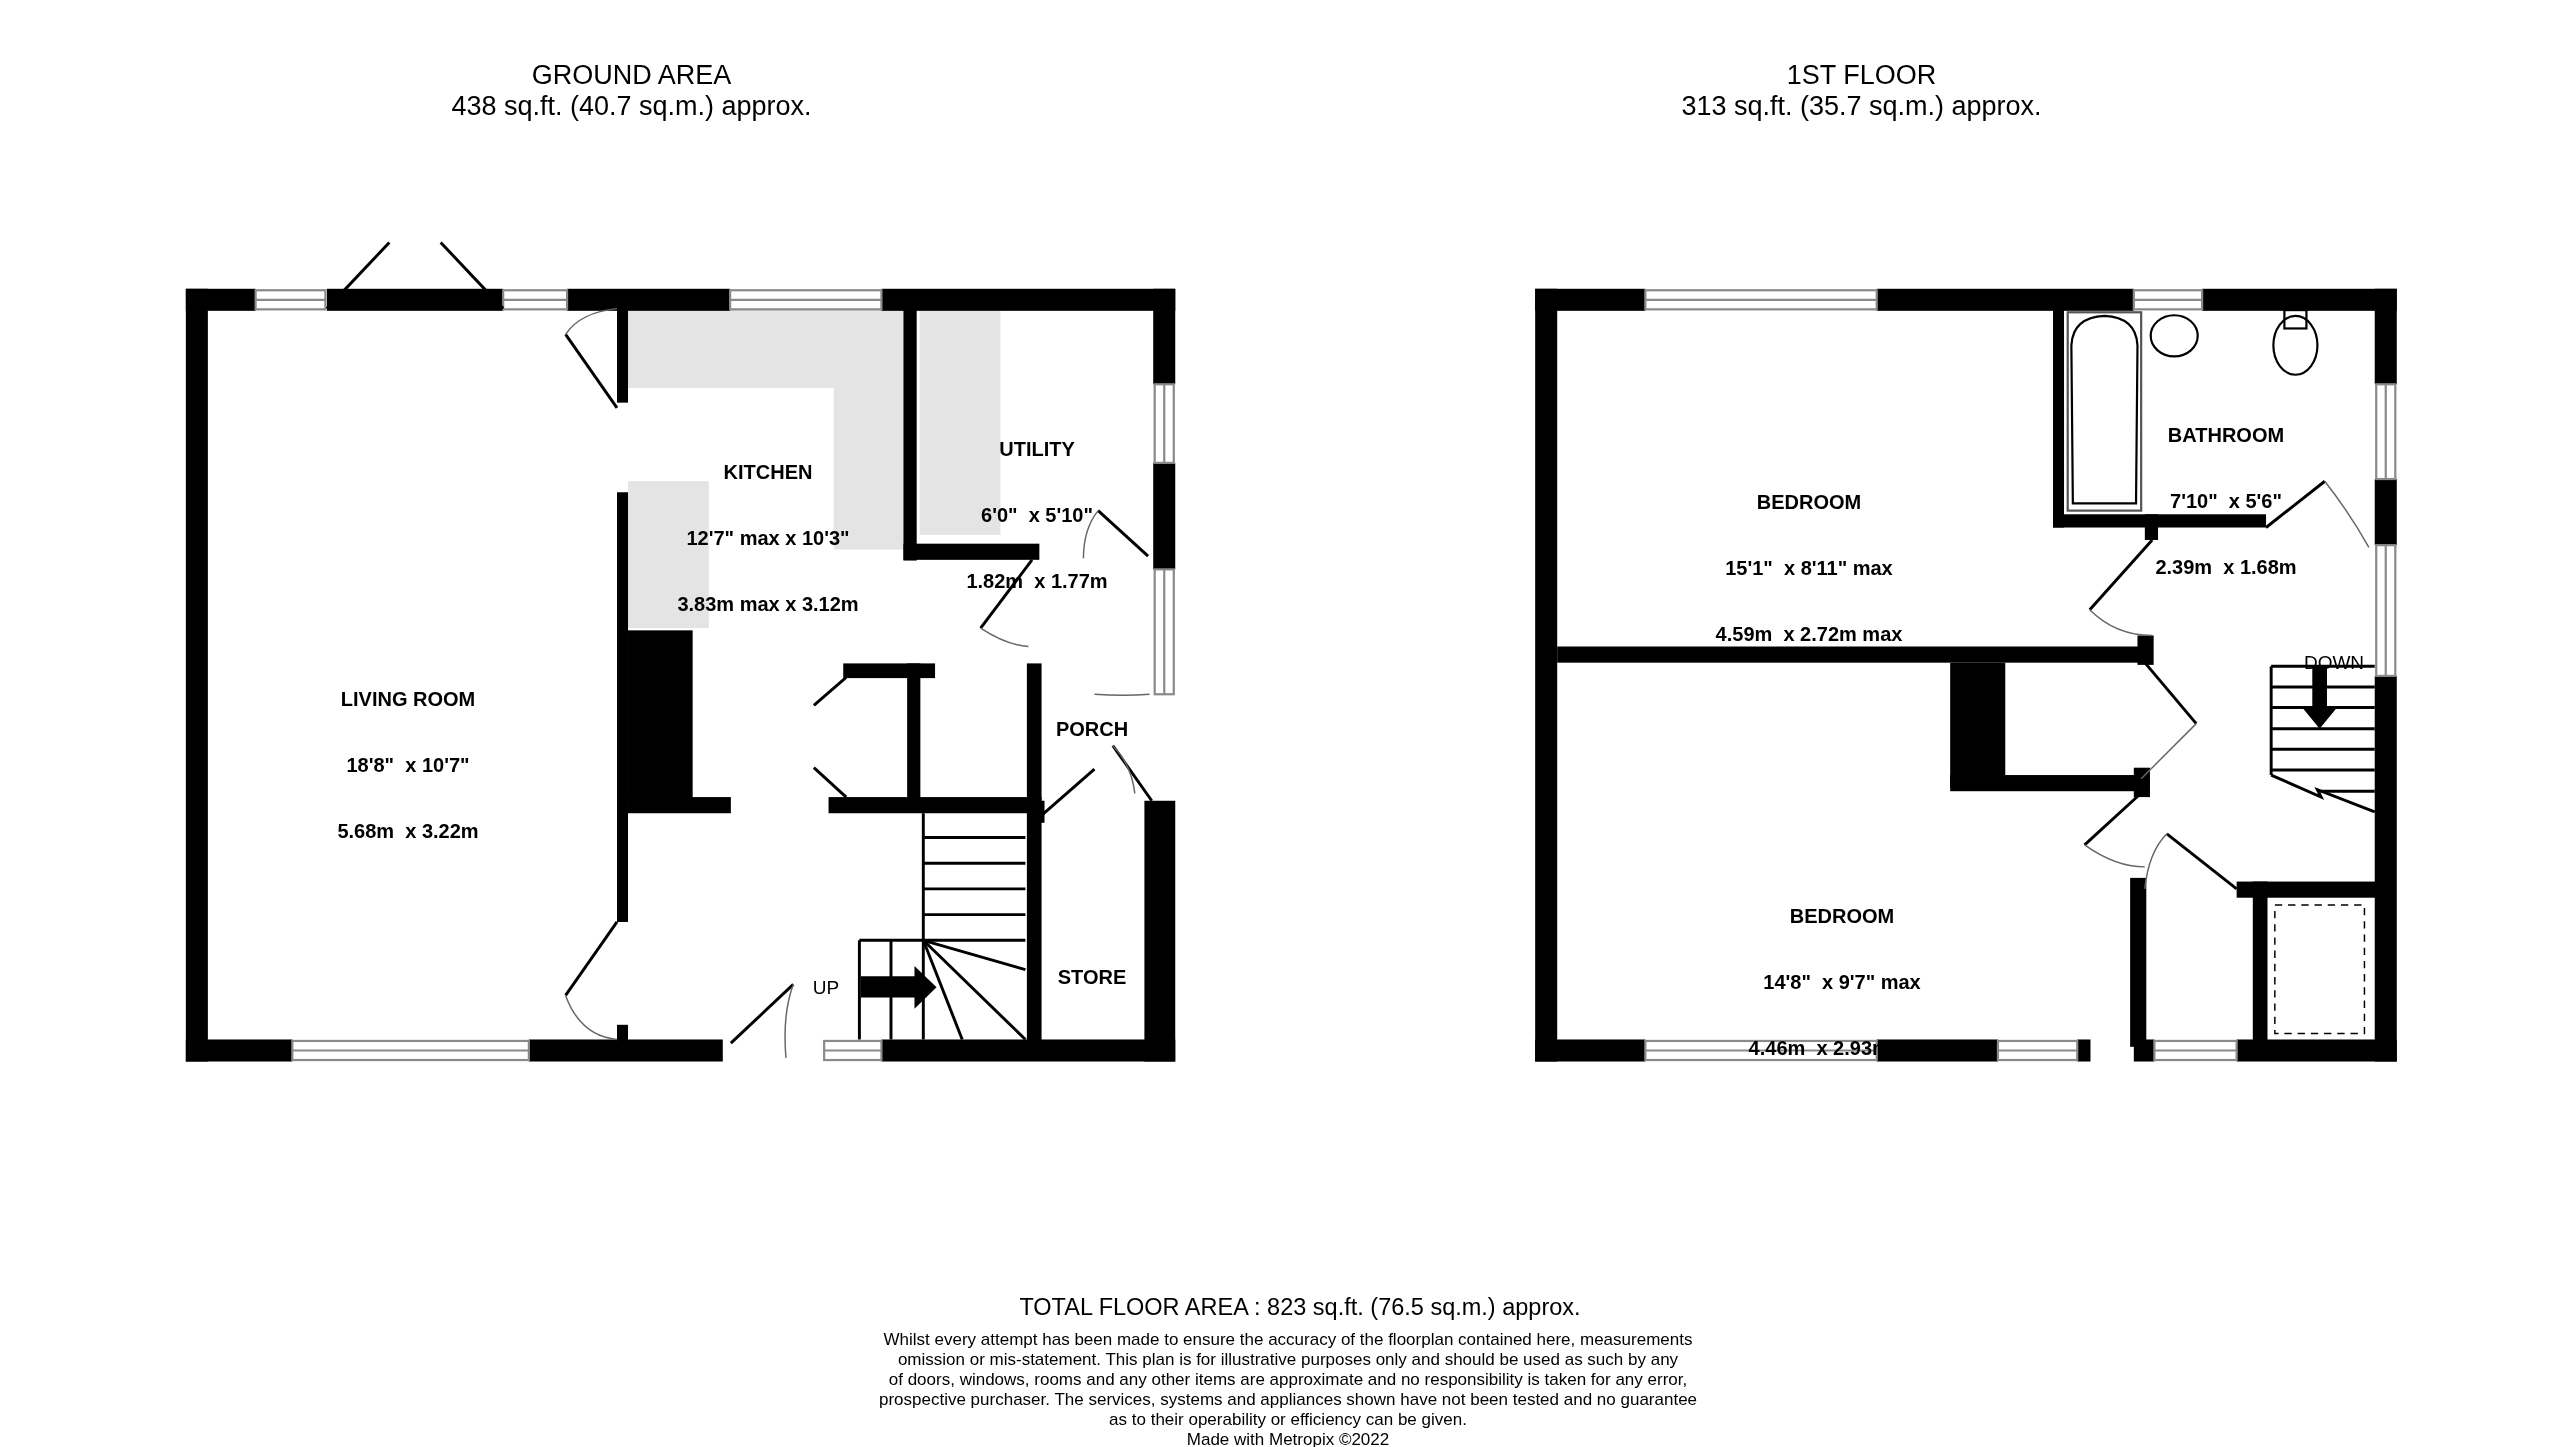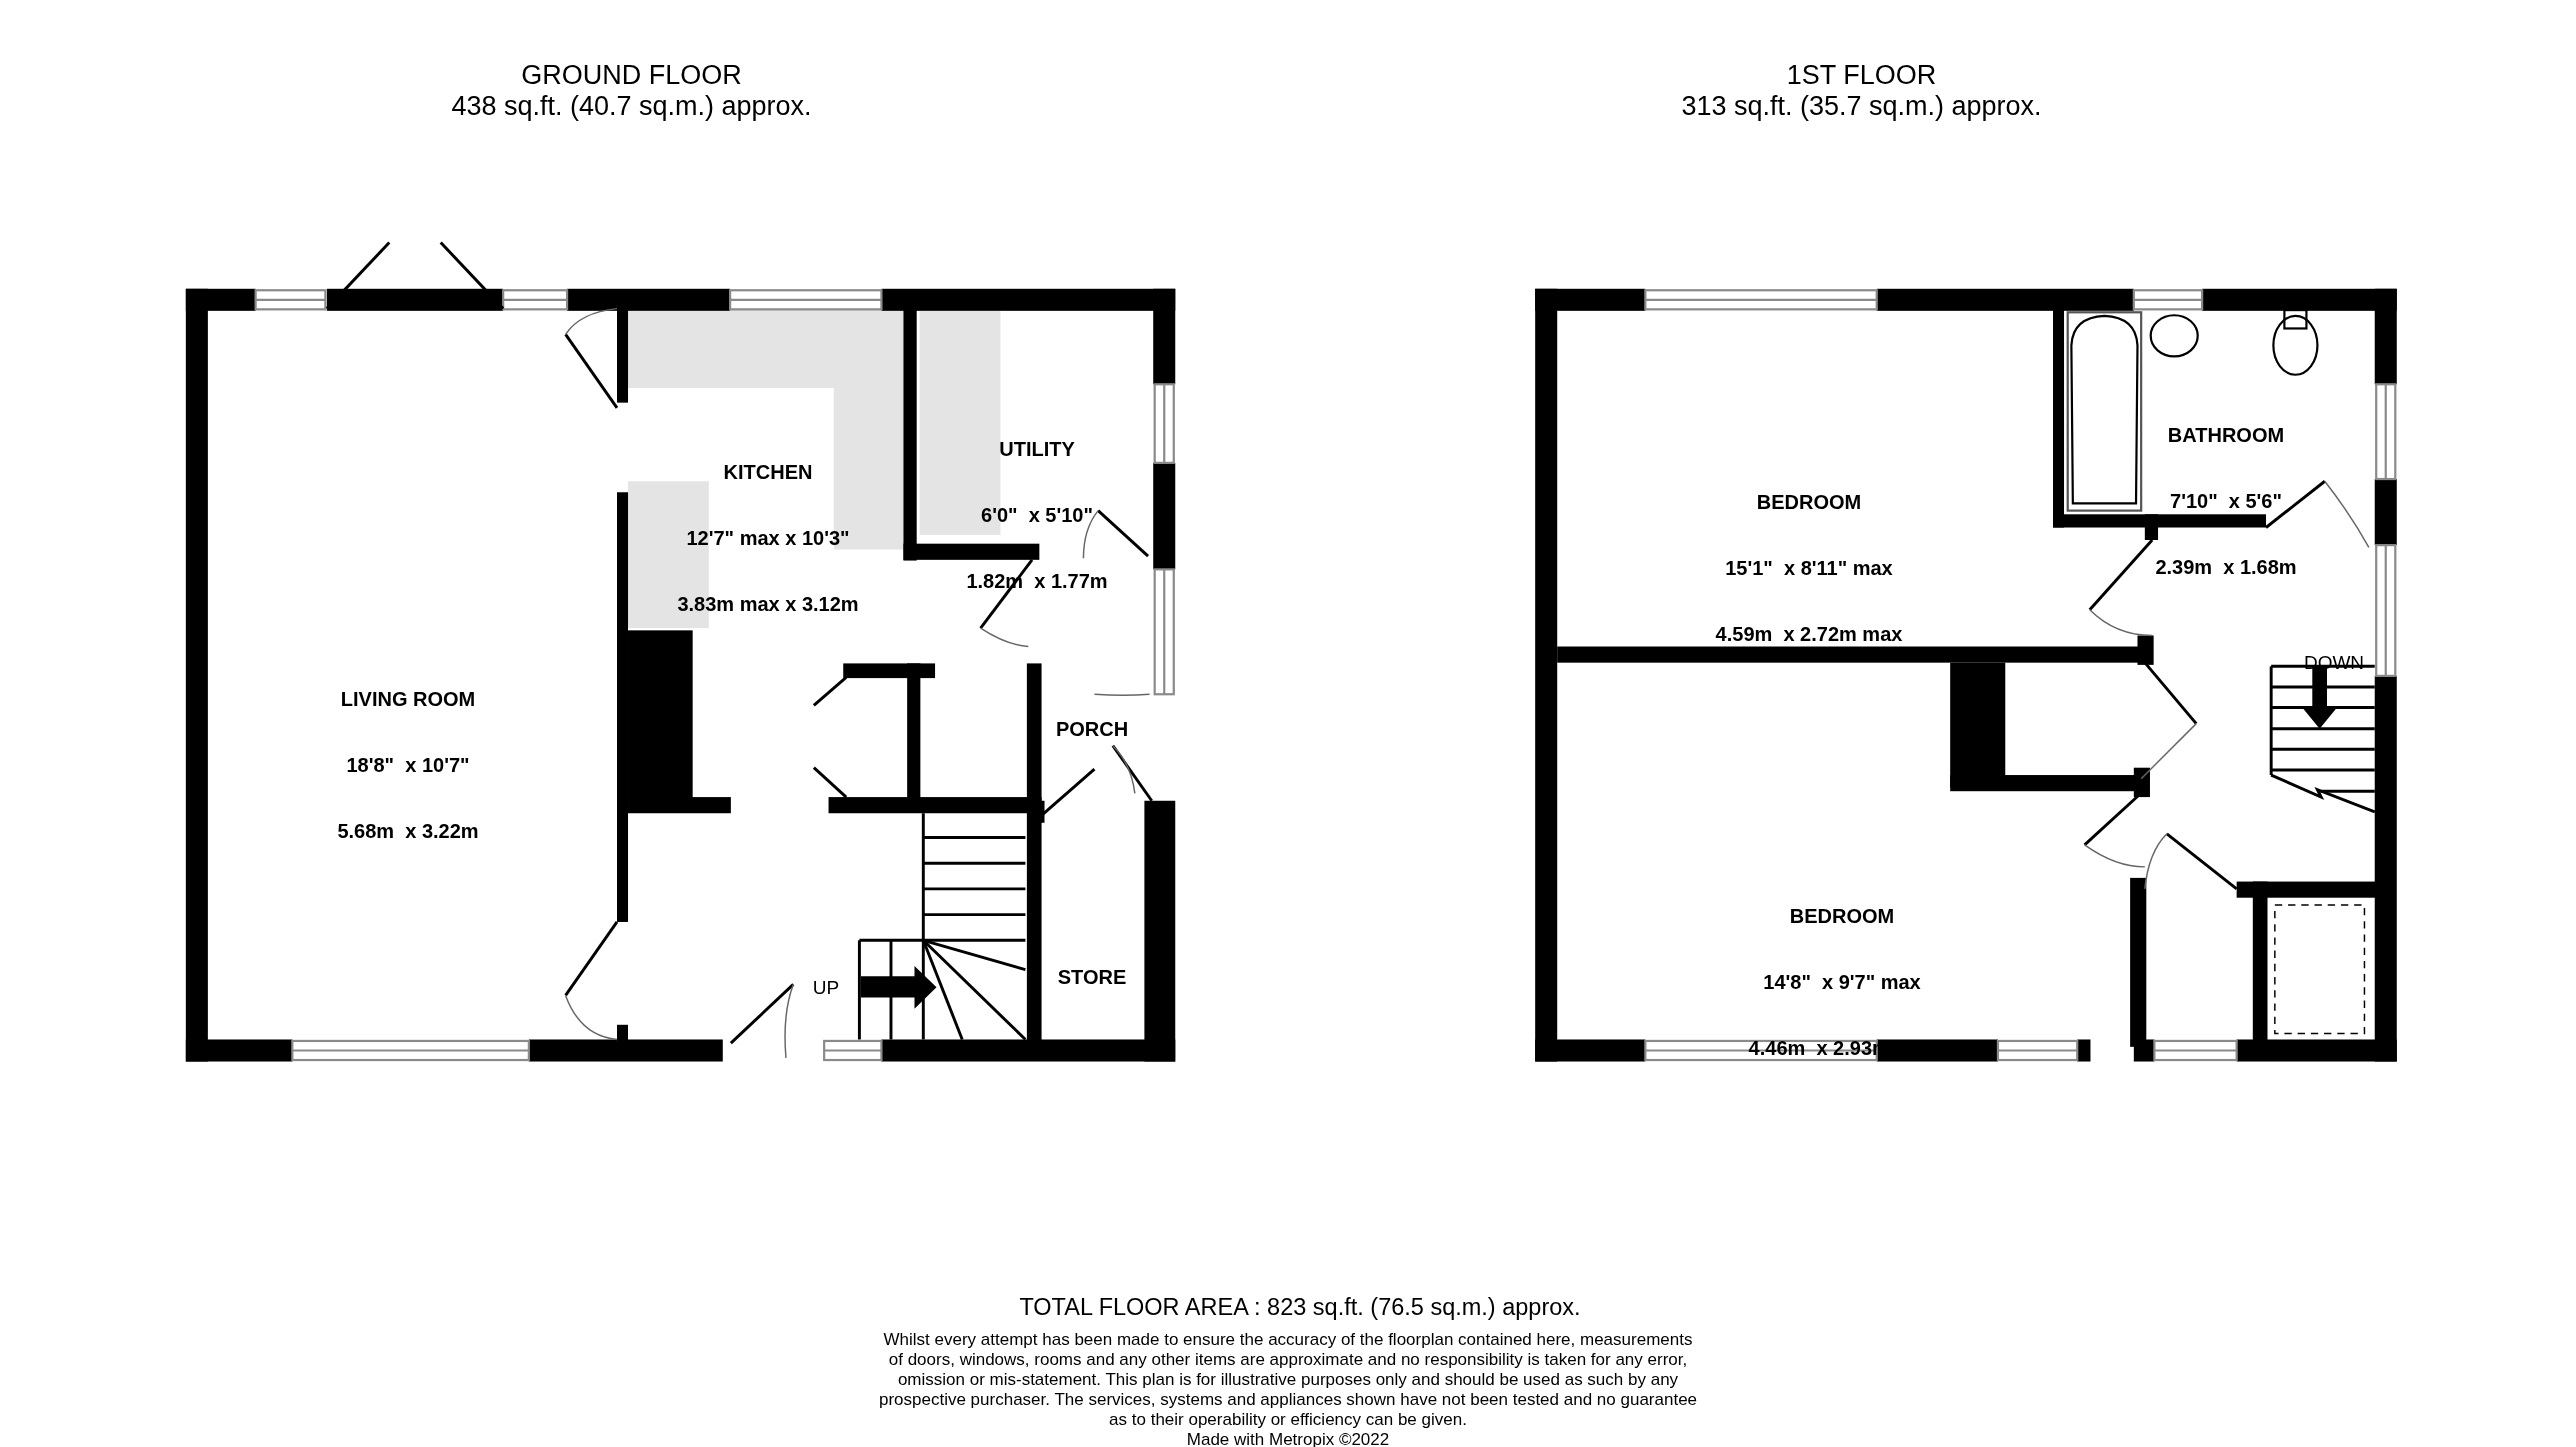--- a/index.html
+++ b/index.html
@@ -13,21 +13,21 @@
   .stair-label{position:absolute;font-size:19px;transform:translateX(-50%);}
   .footer{position:absolute;left:0;width:2576px;text-align:center;}
   .footer .total{font-size:23.5px;top:1294px;position:absolute;width:100%;padding-left:12px;}
   .footer .disc{position:absolute;top:1330px;width:100%;font-size:17px;line-height:20px;}
   .footer .disc span{display:block;}
 </style>
 </head>
 <body>
 
 <div class="floor-title" style="left:411px;top:60px;width:441px;">
-  <span class="name">GROUND FLOOR</span>
+  <span class="name">GROUND AREA</span>
   <span class="area">438 sq.ft. (40.7 sq.m.) approx.</span>
 </div>
 <div class="floor-title" style="left:1641px;top:60px;width:441px;">
   <span class="name">1ST FLOOR</span>
   <span class="area">313 sq.ft. (35.7 sq.m.) approx.</span>
 </div>
 
 <svg class="plan" width="2576" height="1448" viewBox="0 0 3507 1971">
 
   <g>
@@ -253,20 +253,20 @@
   <span>BEDROOM</span>
   <span>14'8"  x 9'7" max</span>
   <span>4.46m  x 2.93m max</span>
 </div>
 <div class="stair-label" style="left:2334px;top:652px;">DOWN</div>
 
 <div class="footer">
   <div class="total">TOTAL FLOOR AREA : 823 sq.ft. (76.5 sq.m.) approx.</div>
   <div class="disc">
     <span>Whilst every attempt has been made to ensure the accuracy of the floorplan contained here, measurements</span>
+    <span>omission or mis-statement. This plan is for illustrative purposes only and should be used as such by any</span>
     <span>of doors, windows, rooms and any other items are approximate and no responsibility is taken for any error,</span>
-    <span>omission or mis-statement. This plan is for illustrative purposes only and should be used as such by any</span>
     <span>prospective purchaser. The services, systems and appliances shown have not been tested and no guarantee</span>
     <span>as to their operability or efficiency can be given.</span>
     <span>Made with Metropix ©2022</span>
   </div>
 </div>
 
 
 </body></html>

